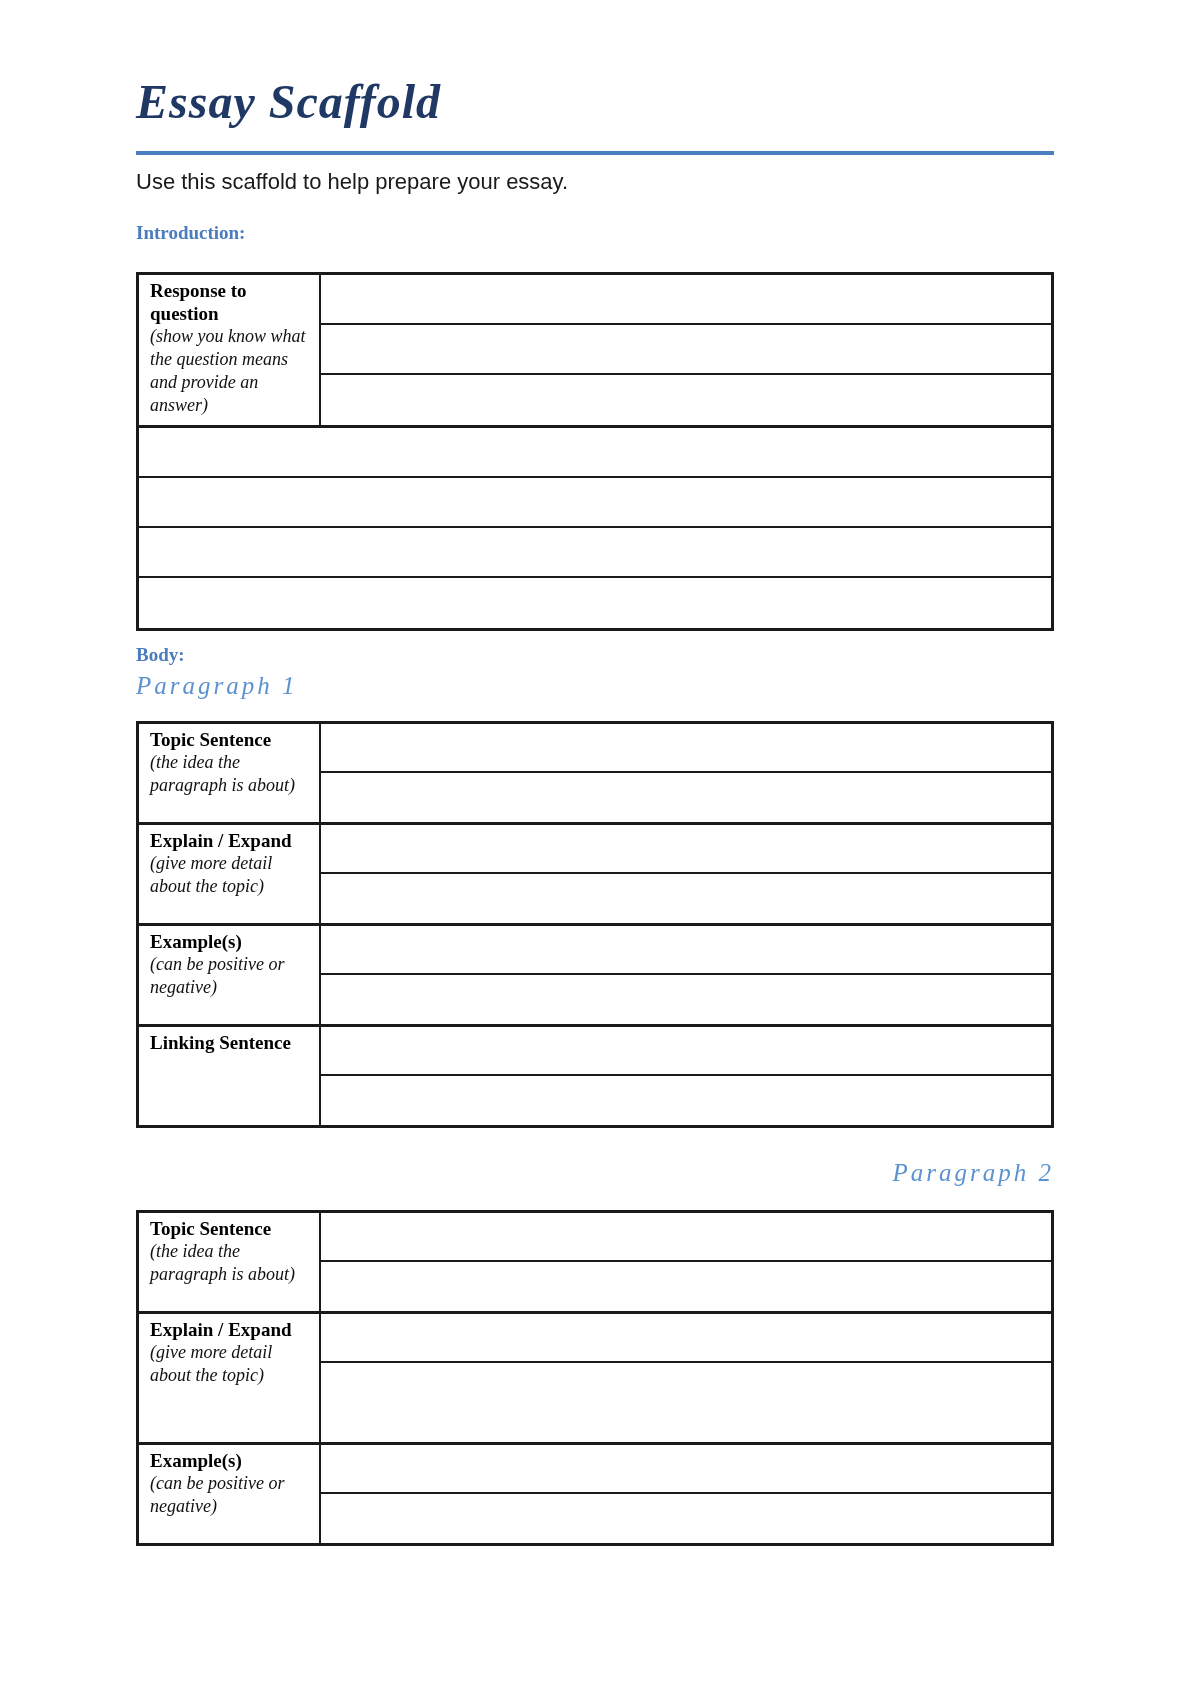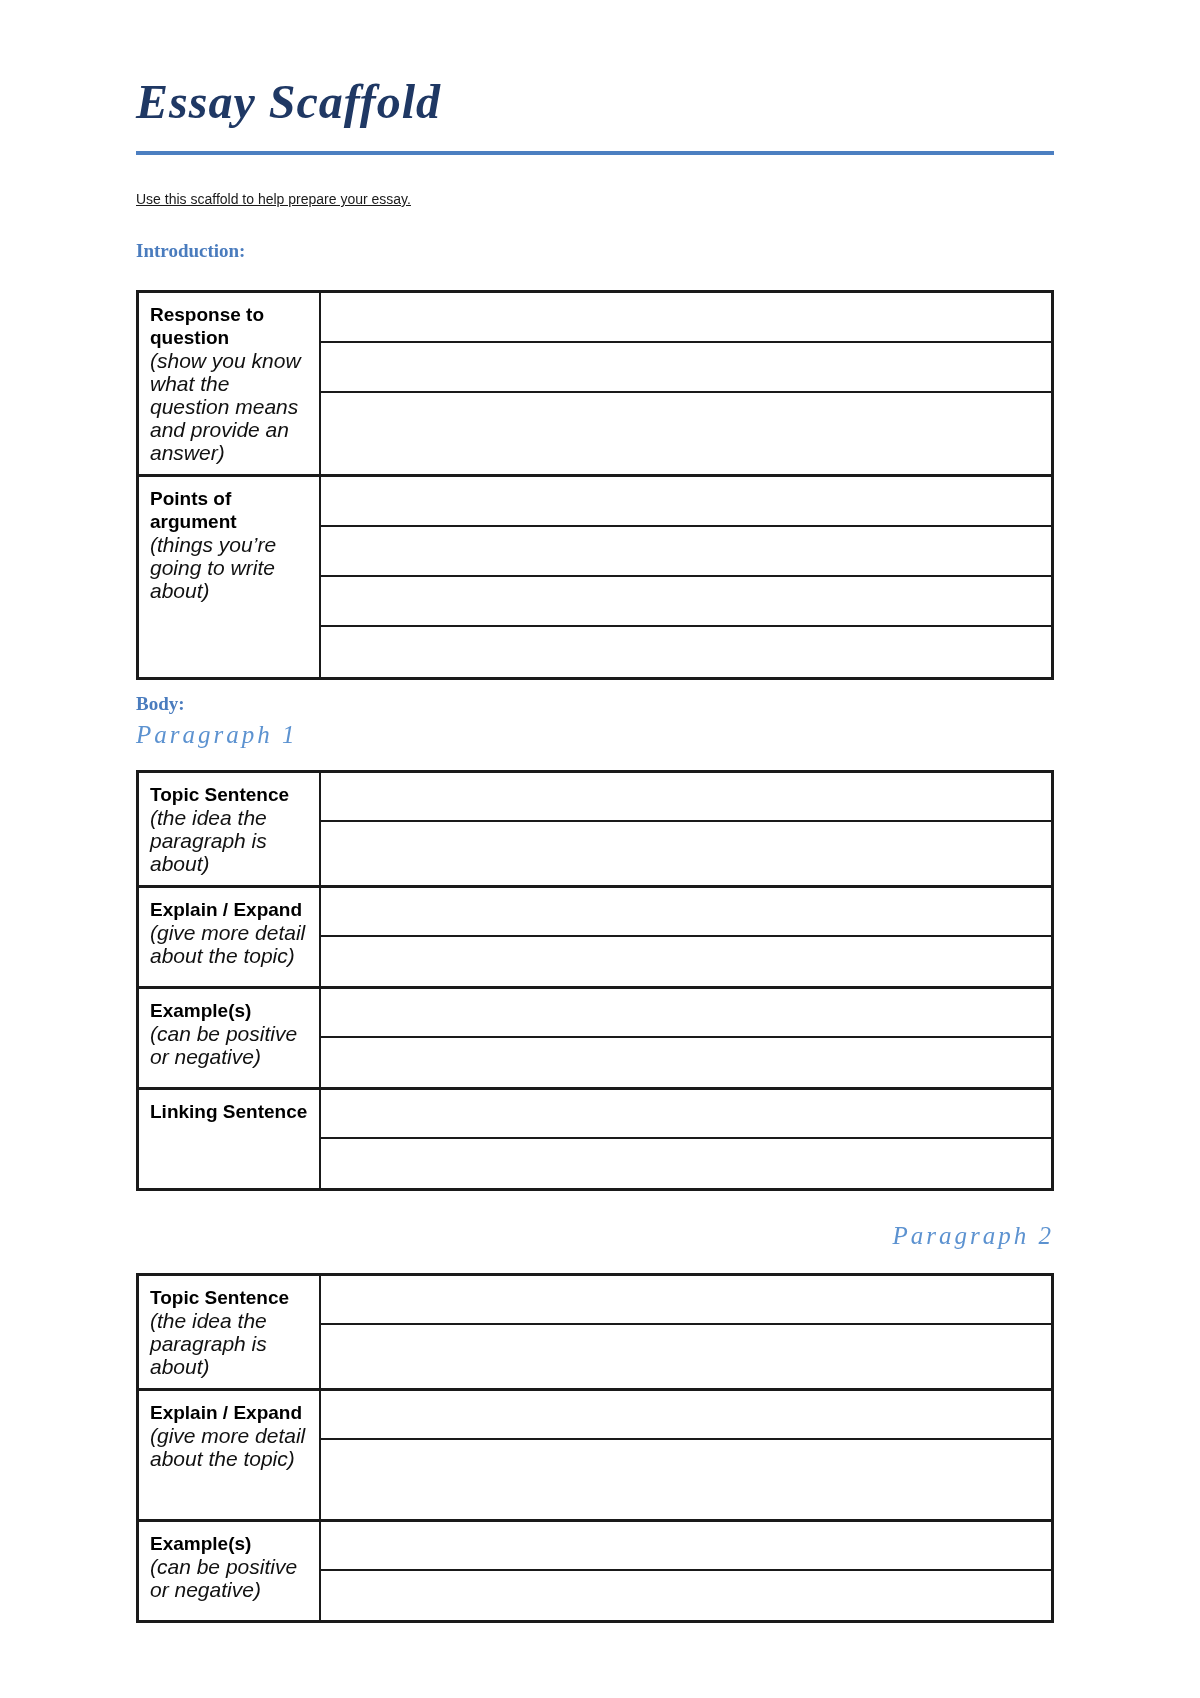--- a/index.html
+++ b/index.html
@@ -27,25 +27,24 @@
     letter-spacing: 1px;
     color: var(--title-color, #1F3864);
   }
   .rule {
     margin-top: 22px;
     height: 4px;
     width: 918px;
     background: var(--rule-color, #4C7FC1);
   }
   .lead {
-    margin-top: 33px;
-    font-size: 14px;
+    margin-top: 15px;
+    font-size: 22px;
     line-height: 23px;
     color: var(--body-text, #1a1a1a);
-    text-decoration: underline;
   }
   .heading {
     margin-top: 24px;
     font-family: "Liberation Serif", "DejaVu Serif", serif;
     font-weight: bold;
     font-size: 19px;
     line-height: 32px;
     color: var(--heading-color, #4A7CBE);
   }
   .heading.tight { margin-top: 8px; }
@@ -70,30 +69,31 @@
   .tbl-p2 { margin-top: 22px; }
   .section {
     display: flex;
     border-bottom: 3px solid var(--border-color, #1a1a1a);
   }
   .section:last-child { border-bottom: none; }
   .labels {
     width: 182px;
     flex: 0 0 182px;
     border-right: 2px solid var(--border-color, #1a1a1a);
-    padding: 10px 11px;
+    padding: 4px 11px;
+    font-family: Liberation Serif, serif;
   }
   .lbl {
     font-size: 19px;
     font-weight: 600;
     line-height: 23px;
     color: #000000;
   }
   .note {
-    font-size: 21px;
+    font-size: 18px;
     font-style: italic;
     line-height: 23px;
     color: #111111;
   }
   .answers {
     flex: 1 1 auto;
     display: flex;
     flex-direction: column;
   }
   .cell {
@@ -124,24 +124,20 @@
             <div class="lbl">Response to question</div>
             <div class="note">(show you know what the question means and provide an answer)</div>
           </div>
           <div class="answers">
             <div class="cell"></div>
             <div class="cell"></div>
             <div class="cell"></div>
           </div>
         </div>
         <div class="section">
-          <div class="labels">
-            <div class="lbl">Points of argument</div>
-            <div class="note">(things you’re going to write about)</div>
-          </div>
           <div class="answers">
             <div class="cell"></div>
             <div class="cell"></div>
             <div class="cell"></div>
             <div class="cell"></div>
           </div>
         </div>
       </div>
 
     <h2 class="heading tight">Body:</h2>

